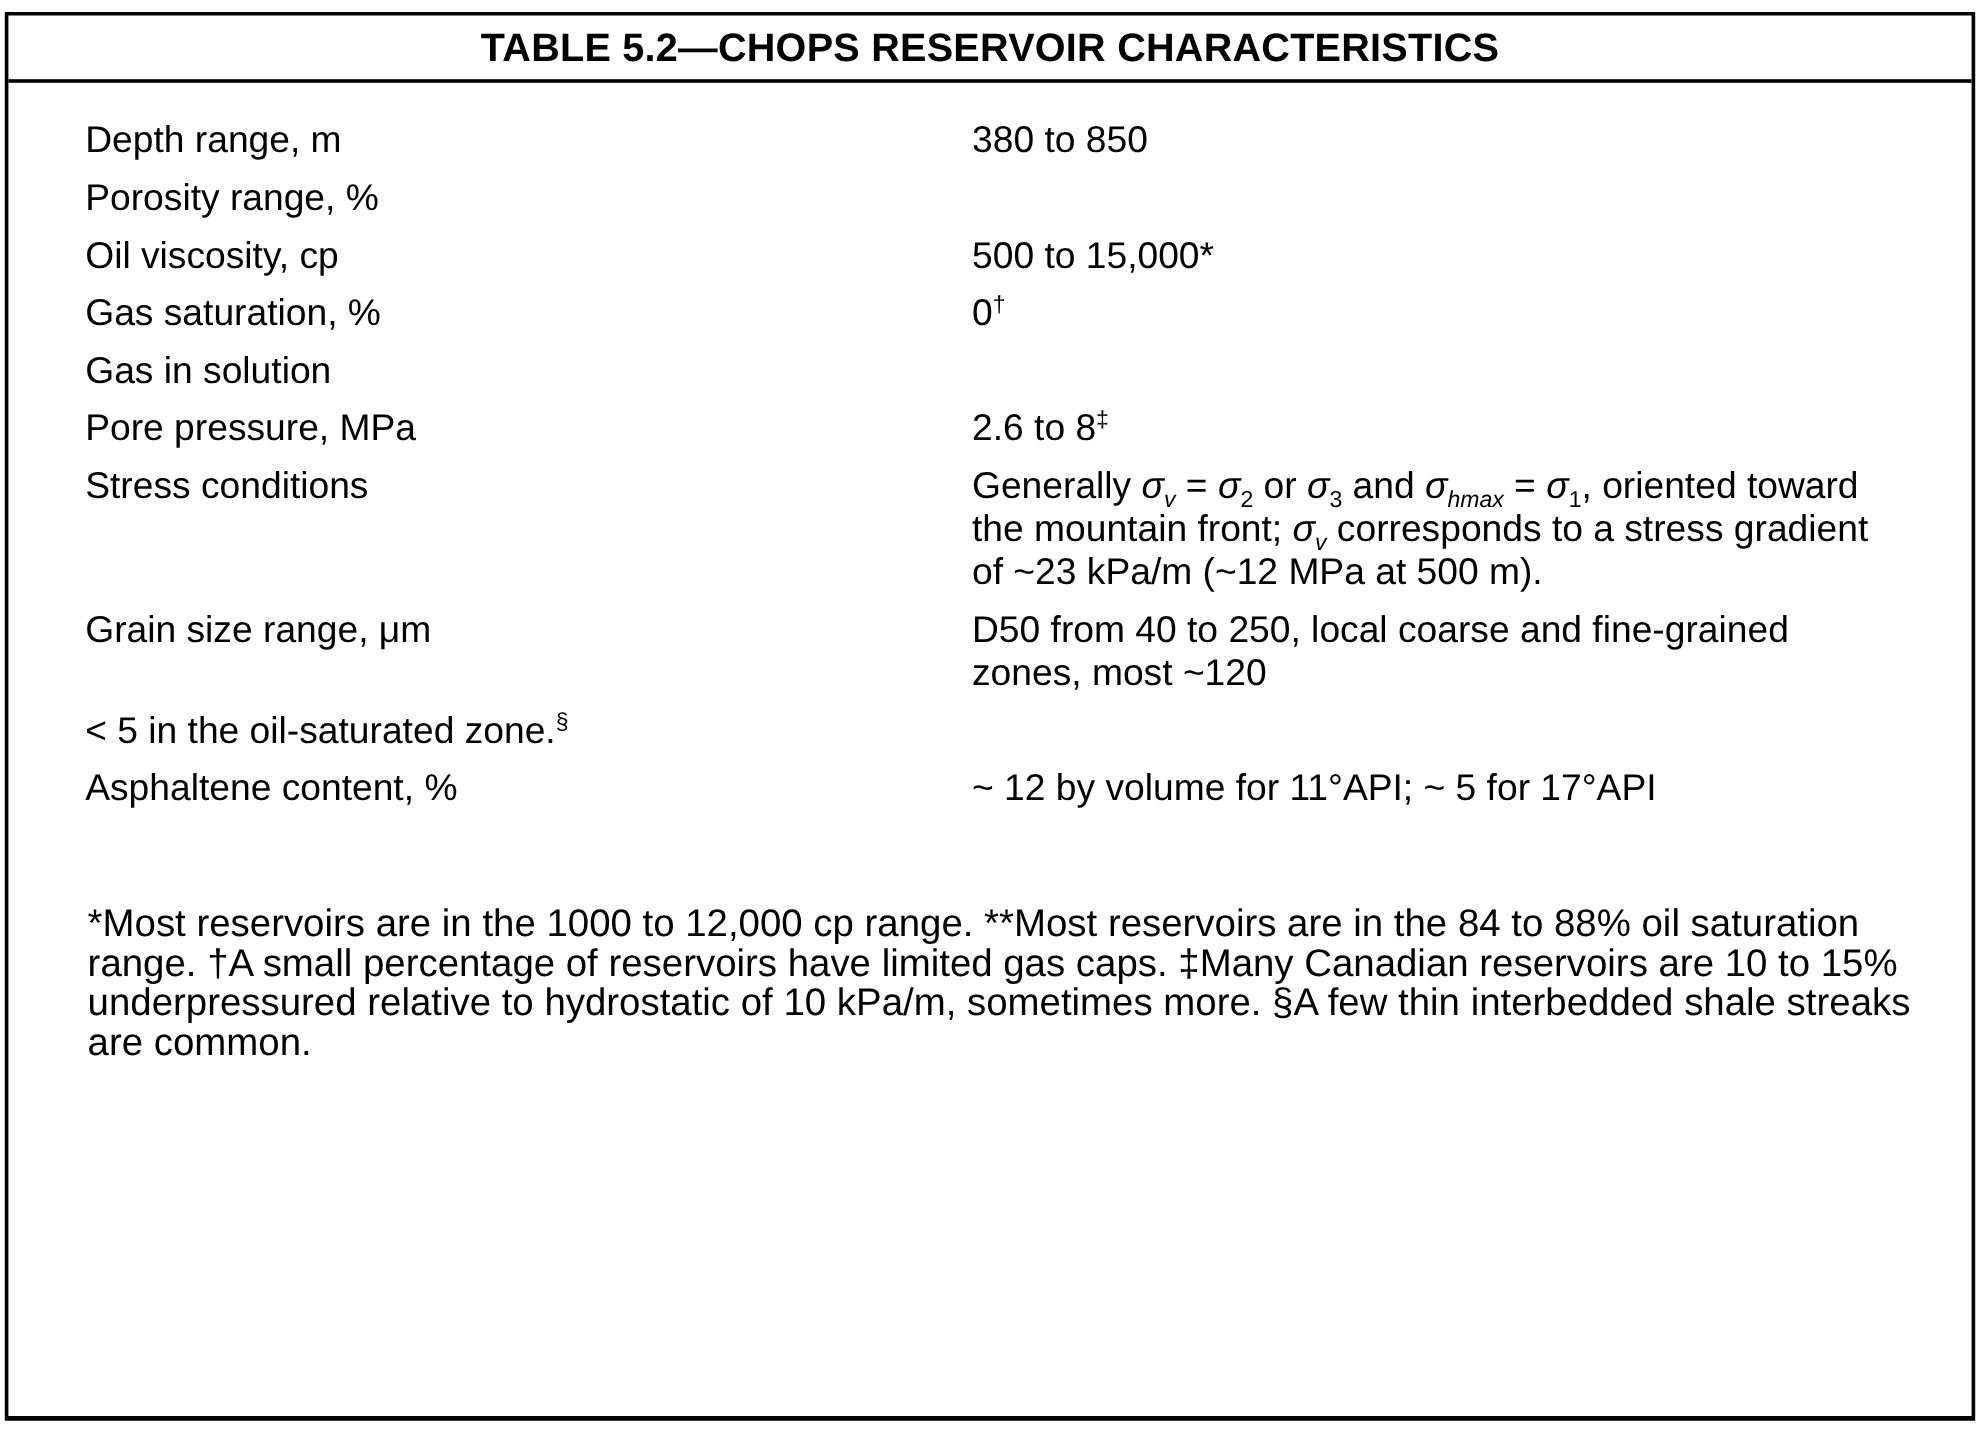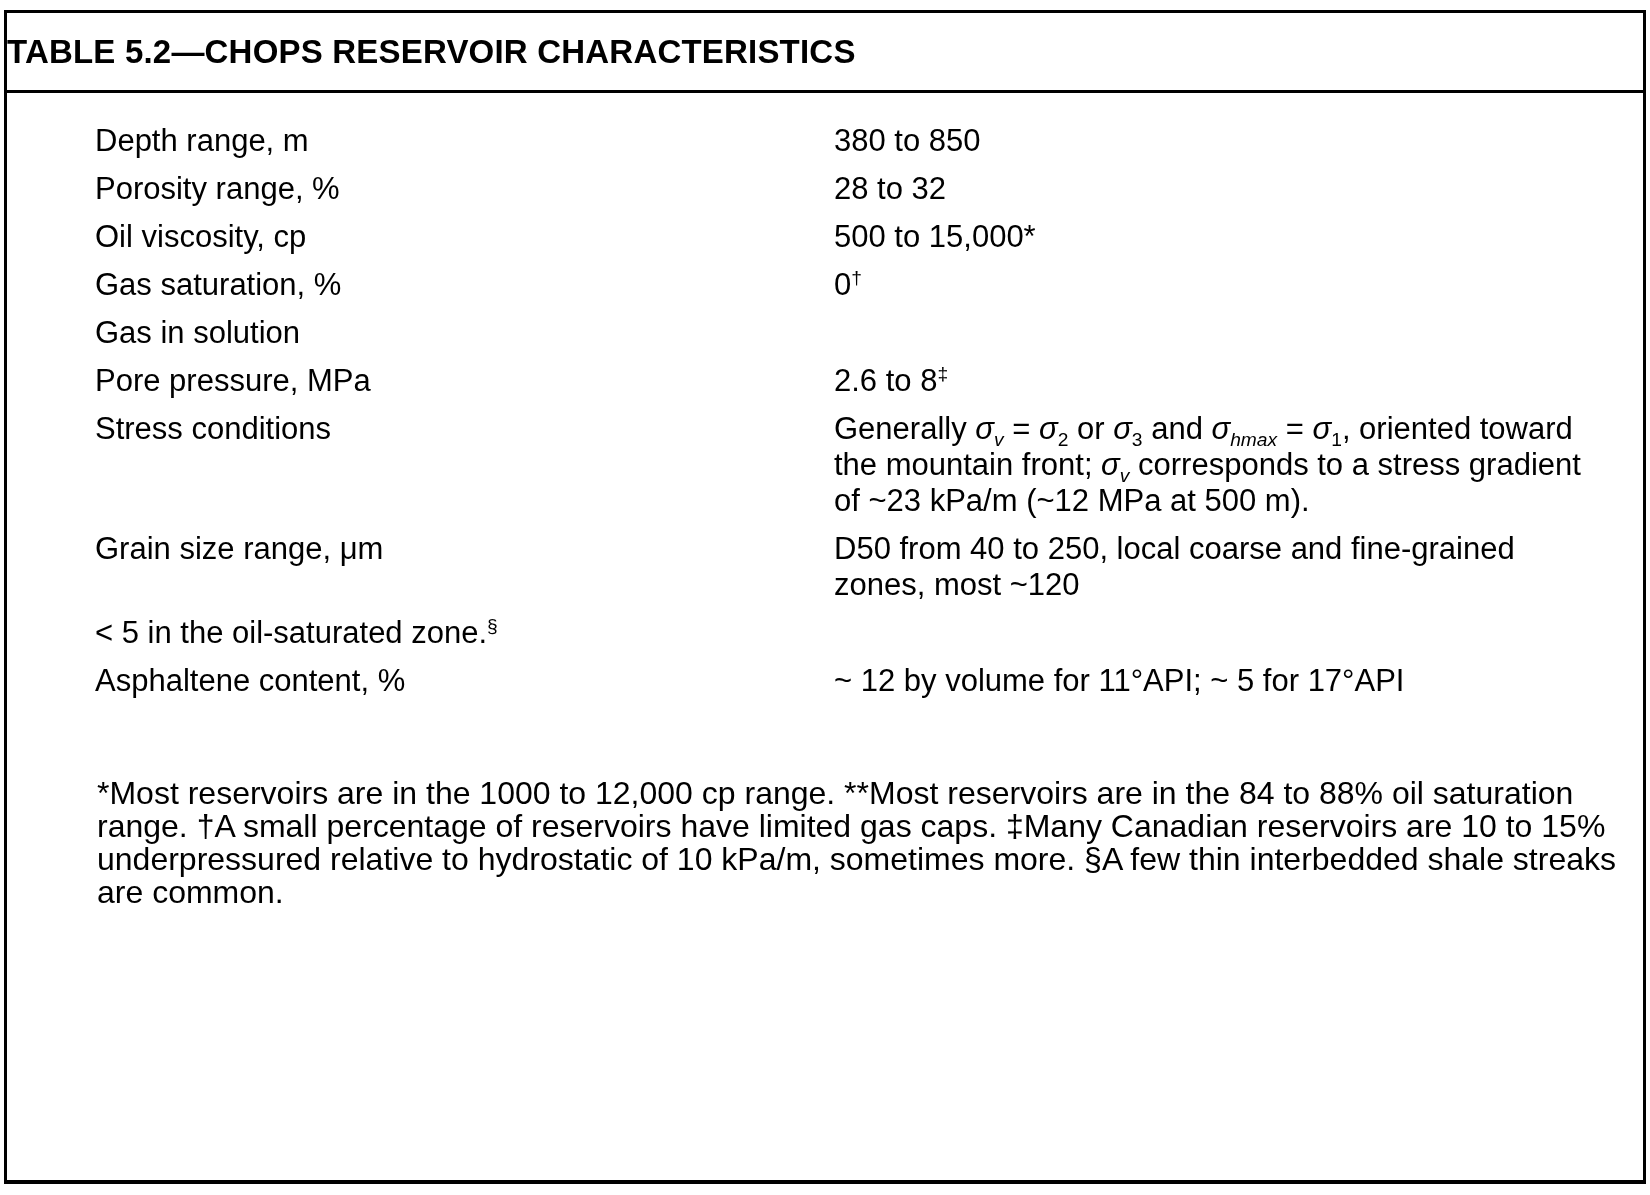--- a/index.html
+++ b/index.html
@@ -13,33 +13,34 @@
   }
   .table-frame {
     position: absolute;
     left: 4px; top: 10px;
     width: 1642px; height: 1174px;
     border: 3px solid #000000;
     border-bottom-width: 4px;
     background: #ffffff;
   }
   .title-bar {
-    height: 80px;
+    height: 56px;
     border-bottom: 3px solid #000000;
     display: flex;
     align-items: center;
+    justify-content: center;
   }
   .title-text {
     font-size: 33px;
     font-weight: bold;
     letter-spacing: 0.2px;
     white-space: nowrap;
   }
   .table-body {
-    padding: 30px 0 0 88px;
+    padding: 30px 0 0 64px;
   }
   .row {
     display: grid;
     grid-template-columns: 739px 750px;
     font-size: 31px;
     line-height: 36px;
     margin-bottom: 12px;
   }
   .row-label { padding-right: 20px; }
   .row-value { }
@@ -68,21 +69,20 @@
 
   <div class="table-body">
     <div id="rows-container">
   <div class="row">
     <div class="row-label">Depth range, m</div>
     <div class="row-value">380 to 850</div>
   </div>
 
   <div class="row">
     <div class="row-label">Porosity range, %</div>
-    <div class="row-value">28 to 32</div>
   </div>
 
   <div class="row">
     <div class="row-label">Oil viscosity, cp</div>
     <div class="row-value">500 to 15,000*</div>
   </div>
 
 
   <div class="row">
     <div class="row-label">Gas saturation, %</div>

